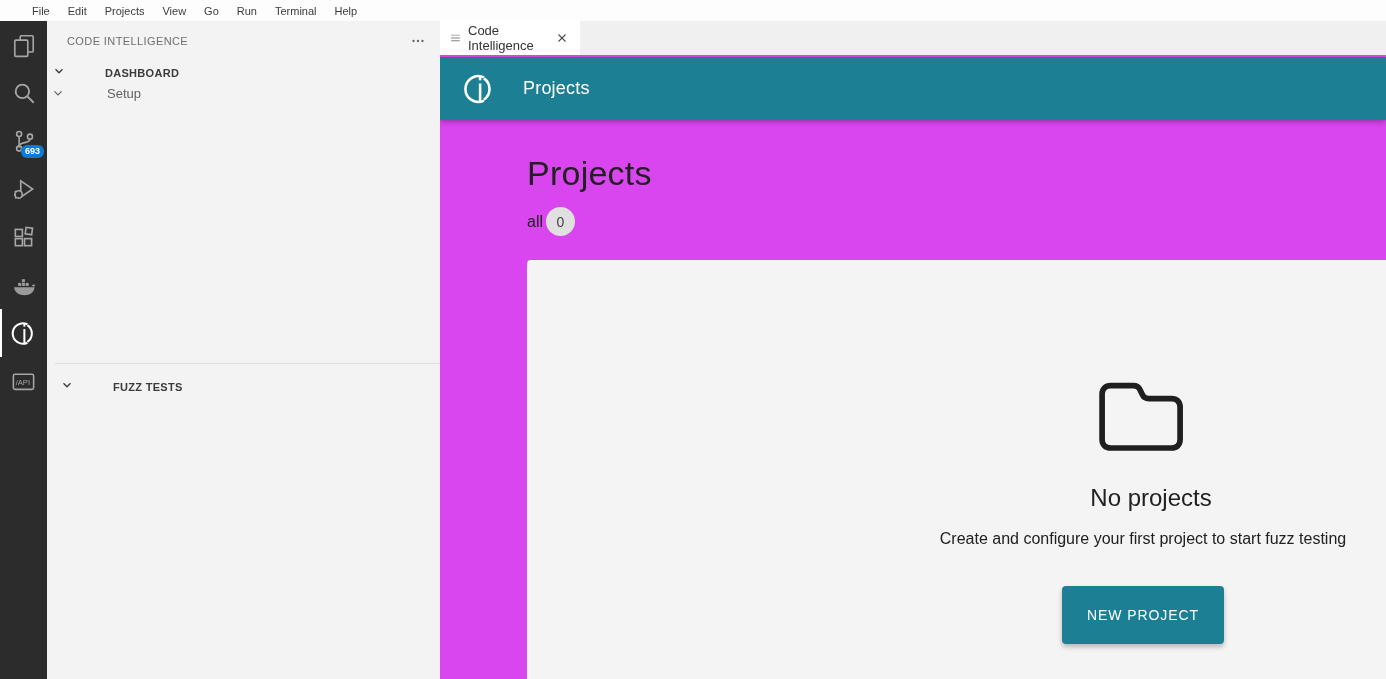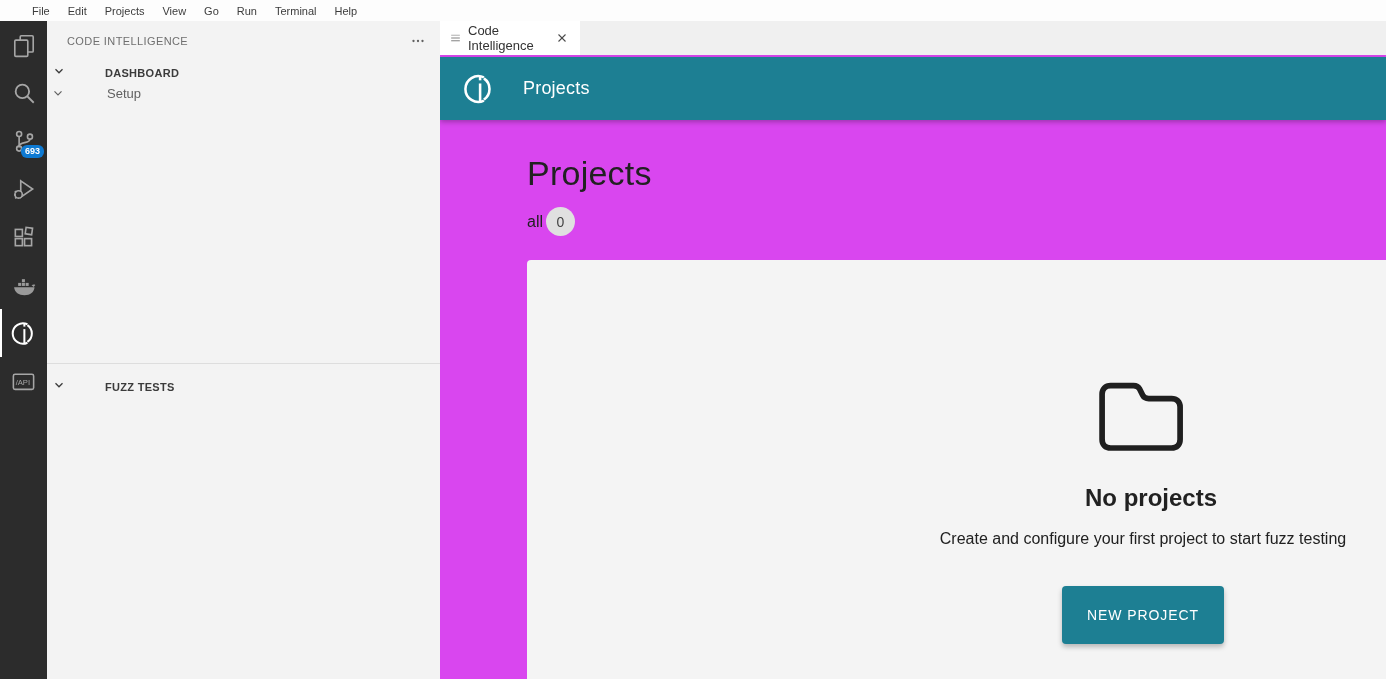--- a/index.html
+++ b/index.html
@@ -25,21 +25,21 @@
   
   .sidebar { width:393px; background:#f3f3f3; flex:none; position:relative; color:#616161; }
   .sb-header { display:flex; align-items:center; justify-content:space-between;
     padding:12px 14px 0 20px; font-size:11px; color:#6f6f6f; letter-spacing:.4px; }
   .tree { position:absolute; top:36px; left:0; right:0; }
   .t-row { height:22px; display:flex; align-items:flex-end; cursor:pointer;gap:36px; }
   .sec-label { font-size:11px; font-weight:700; color:#3b3b3b; letter-spacing:.3px; margin-left:2px; }
   .node-label { font-size:13px; color:#616161; margin-left:5px; }
   .ind0 { padding-left:4px; }
   .ind1 { padding-left:3px; }
-  .fuzz-pane { position:absolute; top:342px; left:0; right:0; border-top:1px solid #dddddd; padding-top:7px; }
+  .fuzz-pane { position:absolute; top:342px; left:8px; right:0; border-top:1px solid #dddddd; padding-top:7px; }
 
   
   .editor { flex:1; min-width:0; display:flex; flex-direction:column; background:#fff; }
   .tabbar { height:34px; background:#f0f0f0; display:flex; flex:none; }
   .tab { width:140px; background:#ffffff; display:flex; align-items:center; gap:7px;
     padding:0 10px; font-size:13px; color:#333; cursor:pointer; }
   .tab-close { margin-left:auto; display:flex; cursor:pointer; border-radius:3px; padding:1px; }
 
   
   .webview { flex:1; background:#d946ef; position:relative; overflow:hidden; }
@@ -49,21 +49,21 @@
 
   .content { padding-left:87px; }
   .page-title { font-size:34px; font-weight:400; color:#212121; margin-top:34px; letter-spacing:.25px; }
   .filter-row { margin-top:14px; display:flex; align-items:center; cursor:pointer; width:max-content; }
   .filter-label { font-size:16px; color:#212121; }
   .filter-count { width:29px; height:29px; border-radius:50%; background:#e0e0e0; color:#424242;
     display:flex; align-items:center; justify-content:center; font-size:14px; margin-left:3px; }
 
   .card { margin-top:24px; width:1232px; height:480px; background:#f4f4f4; border-radius:4px;
     display:flex; flex-direction:column; align-items:center; padding-top:118px; }
-  .empty-title { font-size:24px; font-weight:700; color:#212121; margin-top:28px;margin-left:16px; }
+  .empty-title { font-size:24px; font-weight:400; color:#212121; margin-top:28px;margin-left:16px; }
   .empty-desc { font-size:16px; color:#212121; margin-top:18px; }
   .new-project-btn { margin-top:38px; background:#1d7f93; color:#fff; border:none; border-radius:4px;
     padding:21px 25px; font-size:14px; font-weight:500; letter-spacing:.9px; cursor:pointer;
     box-shadow:0 3px 5px rgba(0,0,0,.25); font-family:"Liberation Sans",sans-serif; }
 </style>
 </head>
 <body>
 
 <div class="titlebar">
   <div class="menu-item">File</div>

